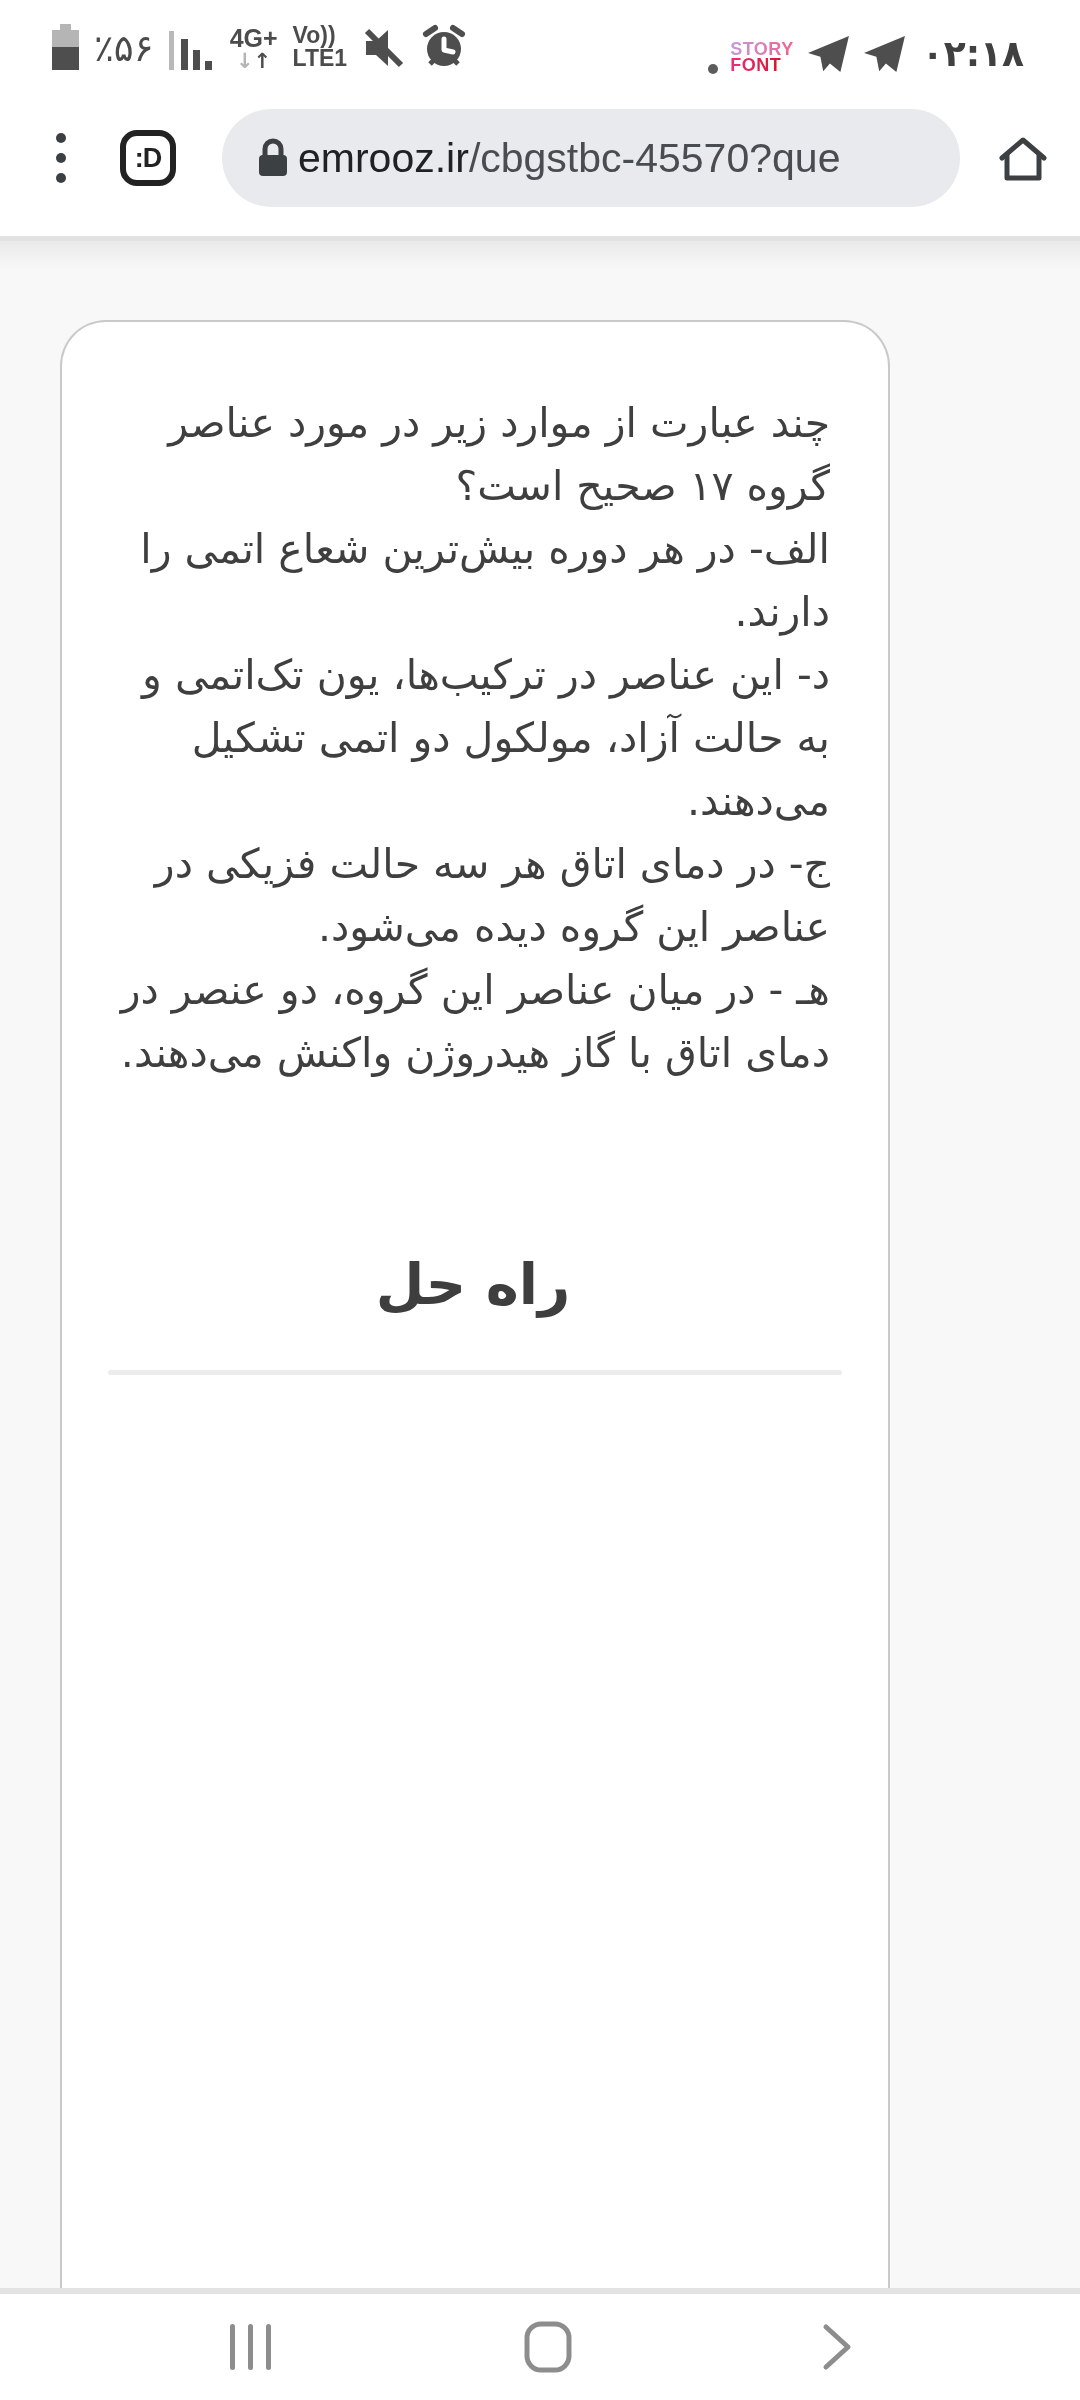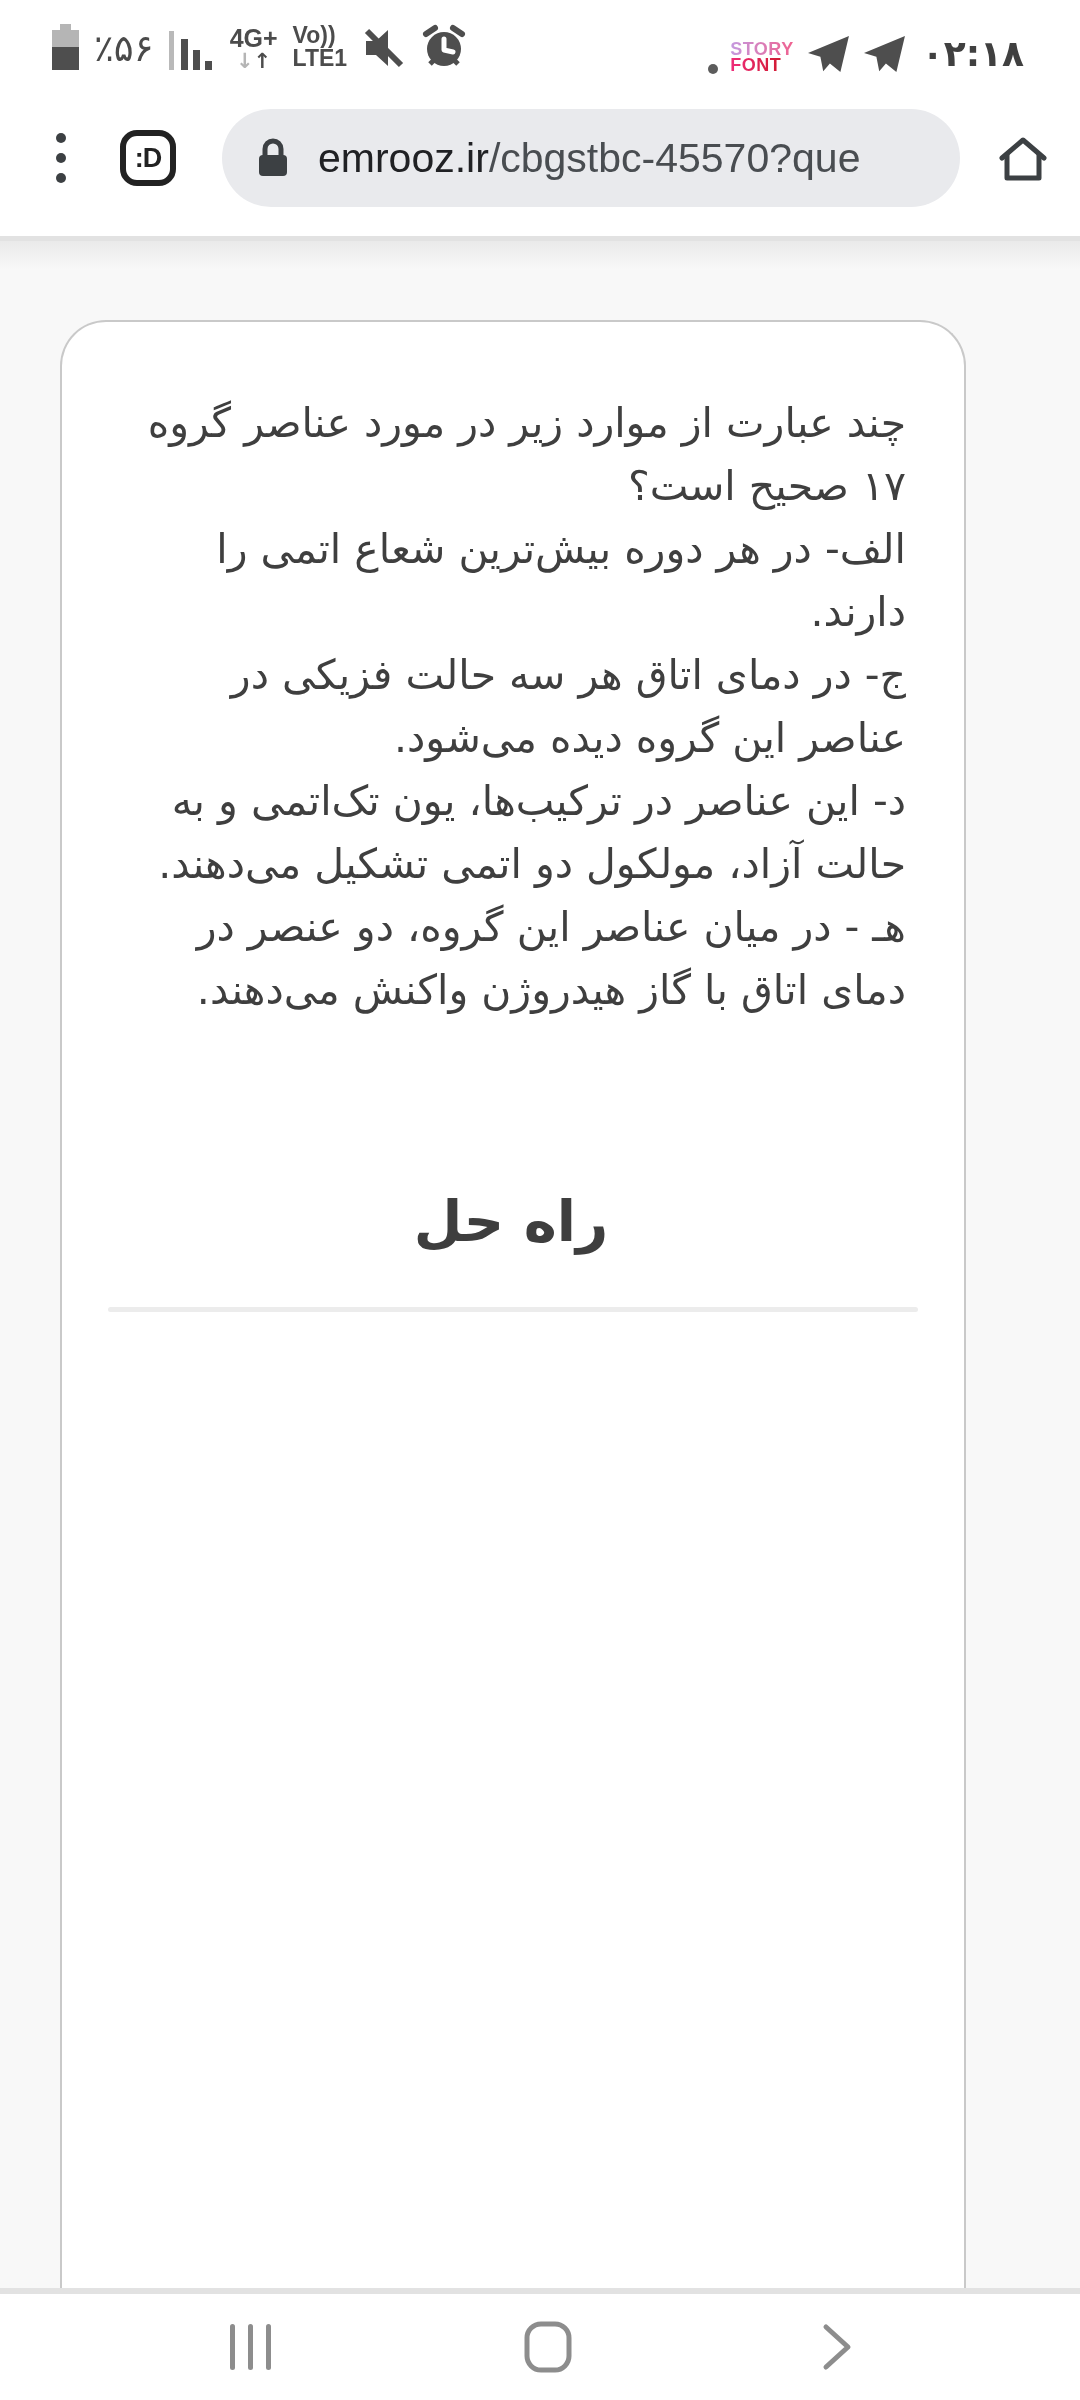--- a/index.html
+++ b/index.html
@@ -51,40 +51,40 @@
   .tab-icon{
     margin-left:54px;width:56px;height:56px;flex:0 0 auto;
     border:6px solid #222;border-radius:17px;
     display:flex;align-items:center;justify-content:center;
     font-family:"Liberation Sans",sans-serif;font-weight:bold;font-size:27px;color:#222;
     letter-spacing:-1px;cursor:pointer;
   }
   .url-pill{
     flex:1;margin:0 34px 0 46px;height:98px;border-radius:49px;
     background:var(--url-pill-bg);
-    display:flex;align-items:center;padding:0 34px;gap:28px;overflow:hidden;cursor:pointer;
+    display:flex;align-items:center;padding:0 34px;gap:8px;overflow:hidden;cursor:pointer;
   }
   .url-text{
     font-family:"Liberation Sans",sans-serif;font-size:41px;
     white-space:nowrap;overflow:hidden;display:flex;align-items:baseline;
   }
   .url-domain{color:#202124;}
   .url-path{color:#494d51;}
   .home-btn{margin-right:28px;cursor:pointer;display:flex;}
 
   .toolbar-divider{position:absolute;top:236px;left:0;right:0;height:5px;background:#e2e2e2;}
 
   
   .page{
     position:absolute;top:241px;left:0;right:0;height:2047px;
     background:linear-gradient(180deg,#eaeaea 0px,var(--page-bg) 28px);
     overflow:hidden;
   }
   .card{
-    position:absolute;left:60px;top:79px;width:906px;height:1968px;
+    position:absolute;left:60px;top:79px;width:830px;height:1968px;
     background:#fff;border:2px solid #c9c9c9;border-bottom:none;
     border-radius:46px 46px 0 0;
   }
   .question{
     direction:rtl;text-align:right;
     padding:70px 58px 0 54px;
     font-size:41px;line-height:63px;color:#3f3f3f;
   }
   .question p{margin:0;}
   .options{margin-top:116px;padding:0 44px;direction:rtl;}
@@ -196,22 +196,22 @@
       </svg>
     </span>
   </div>
   <div class="toolbar-divider"></div>
 
   <main class="page">
     <section class="card">
       <div class="question">
         <p>چند عبارت از موارد زیر در مورد عناصر گروه ۱۷ صحیح است؟</p>
         <p>الف- در هر دوره بیش‌ترین شعاع اتمی را دارند.</p>
+        <p>د- این عناصر در ترکیب‌ها، یون تک‌اتمی و به حالت آزاد، مولکول دو اتمی تشکیل می‌دهند.</p>
         <p>ج- در دمای اتاق هر سه حالت فزیکی در عناصر این گروه دیده می‌شود.</p>
-        <p>د- این عناصر در ترکیب‌ها، یون تک‌اتمی و به حالت آزاد، مولکول دو اتمی تشکیل می‌دهند.</p>
         <p>هـ - در میان عناصر این گروه، دو عنصر در دمای اتاق با گاز هیدروژن واکنش می‌دهند.</p>
       </div>
       <h2 class="solution-heading">راه حل</h2>
       <div class="rule"></div>
     </section>
   </main>
 
   <div class="nav-divider"></div>
   <nav class="nav-bar">
     <span class="nav-btn">

